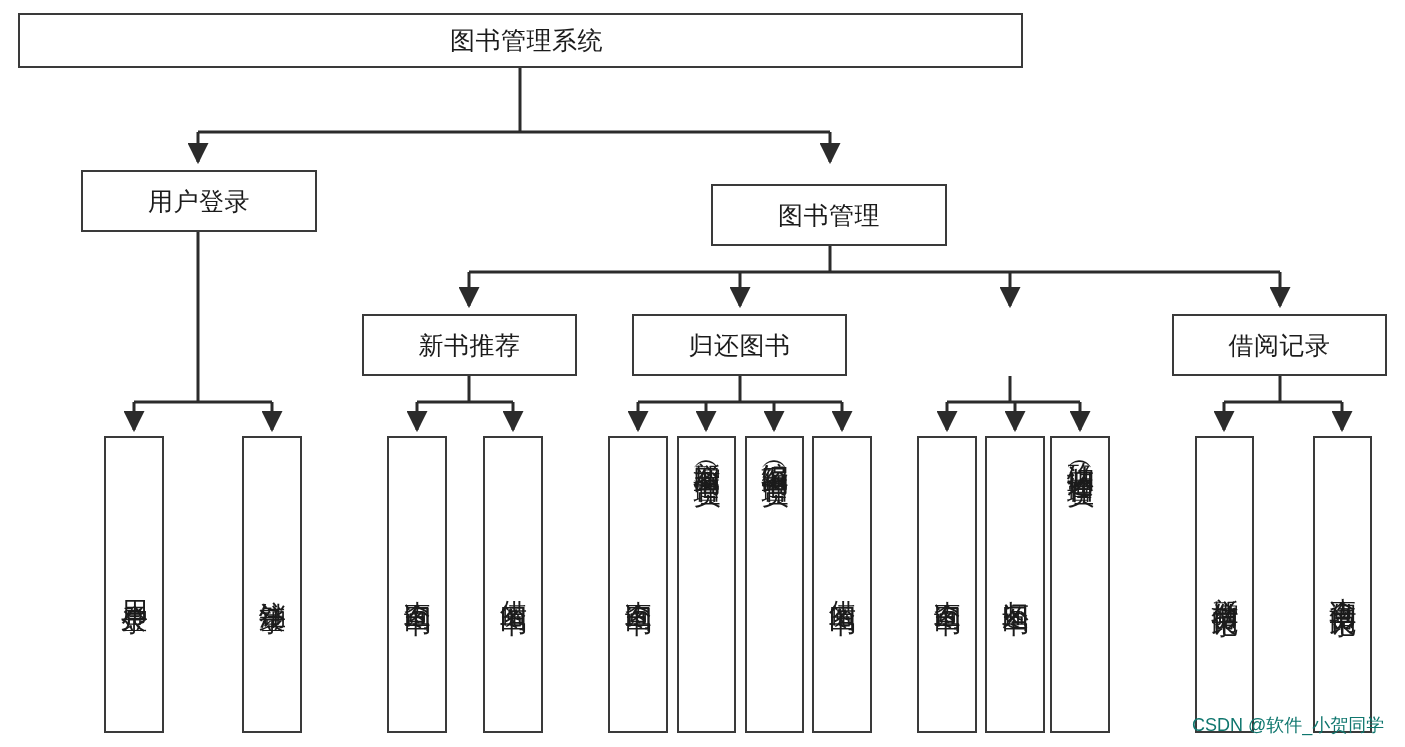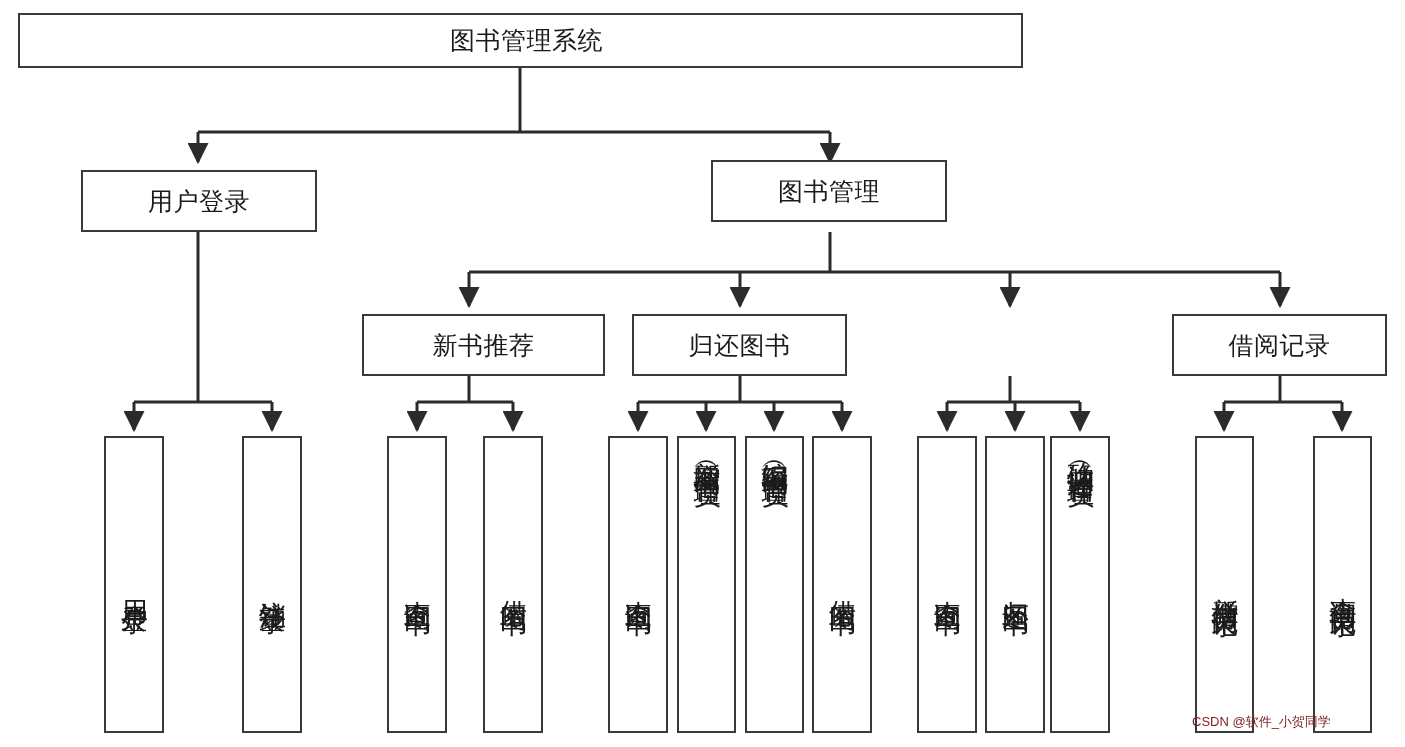--- a/index.html
+++ b/index.html
@@ -57,22 +57,22 @@
     white-space:nowrap;
   }
   .node.vert.centered{
     align-items:center;
     padding-top:0;
   }
   #watermark{
     position:absolute;
     left:1192px;
     top:713px;
-    font-size:13px;
-    color:#7f1d1d;
+    font-size:18px;
+    color:#0f766e;
     white-space:nowrap;
     z-index:3;
     font-family:"Liberation Sans","DejaVu Sans",sans-serif;
   }
 </style>
 </head>
 <body>
 
 <div id="canvas">
 
@@ -126,25 +126,25 @@
     </g>
   </svg>
 
   <div class="node horiz root" style="left:18px;top:13px;width:1005px;height:55px;padding-left:12px;">
     <span class="lbl">图书管理系统</span>
   </div>
 
   <div class="node horiz" style="left:81px;top:170px;width:236px;height:62px;">
     <span class="lbl">用户登录</span>
   </div>
-  <div class="node horiz" style="left:711px;top:160px;width:236px;height:62px;">
+  <div class="node horiz" style="left:711px;top:184px;width:236px;height:62px;">
     <span class="lbl">图书管理</span>
   </div>
 
-  <div class="node horiz" style="left:362px;top:314px;width:243px;height:62px;">
+  <div class="node horiz" style="left:362px;top:314px;width:215px;height:62px;">
     <span class="lbl">新书推荐</span>
   </div>
   <div class="node horiz" style="left:632px;top:314px;width:215px;height:62px;">
     <span class="lbl">归还图书</span>
   </div>
   <div class="node horiz" style="left:1172px;top:314px;width:215px;height:62px;">
     <span class="lbl">借阅记录</span>
   </div>
 
   <div class="node vert centered" style="left:104px;top:436px;width:60px;height:297px;">

